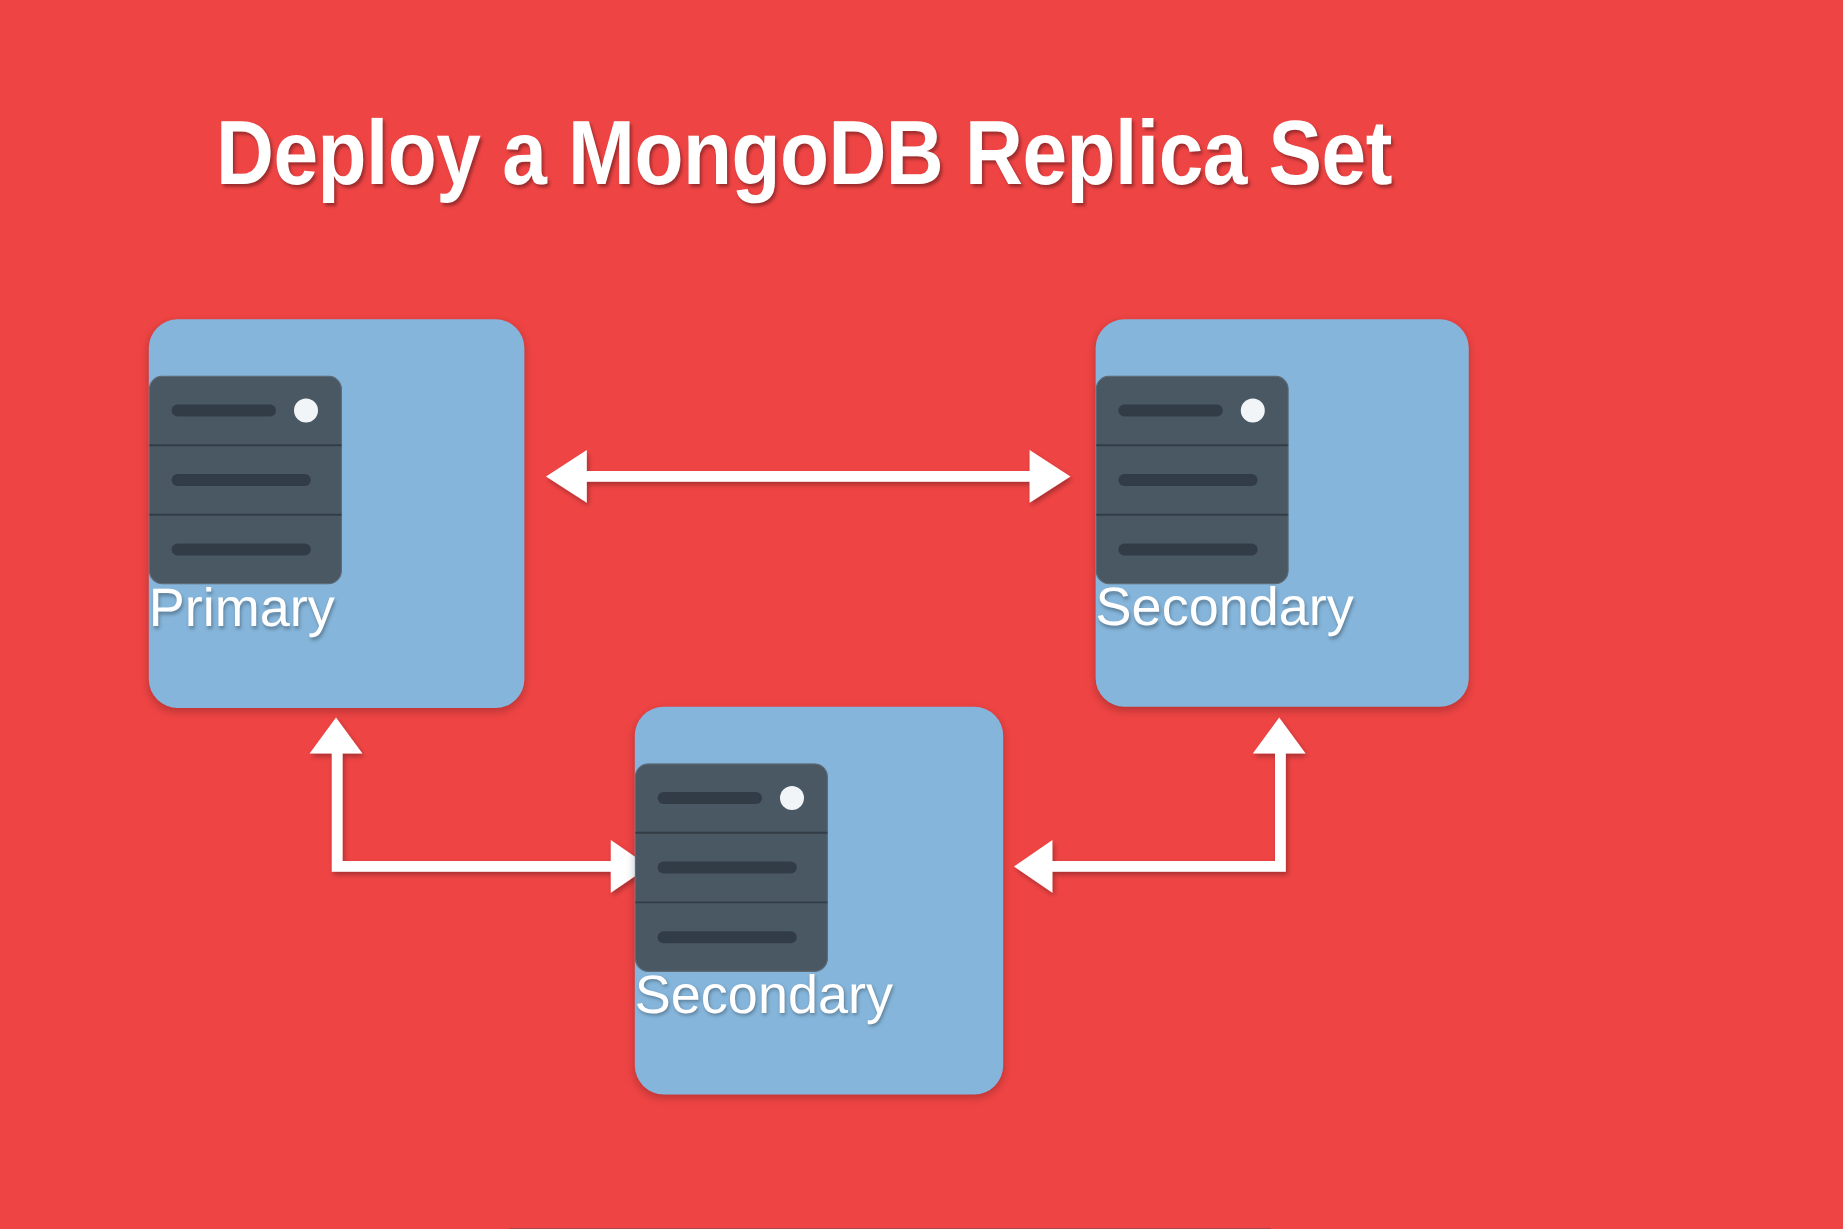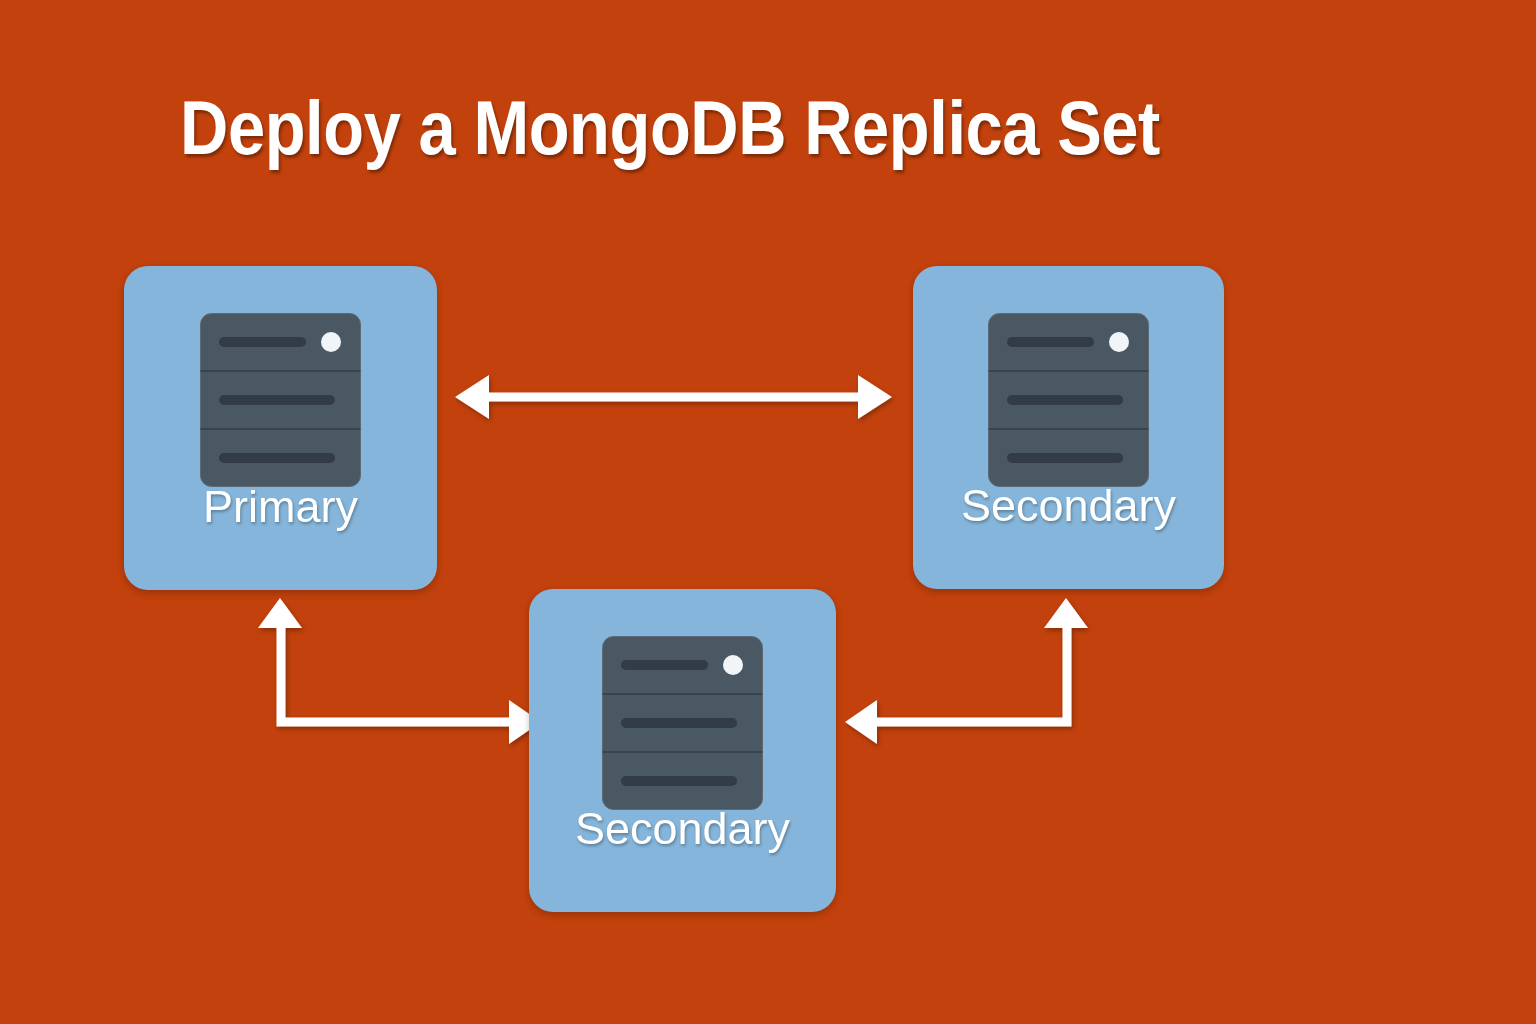--- a/index.html
+++ b/index.html
@@ -4,21 +4,21 @@
 <style>
   html, body {
     margin: 0;
     padding: 0;
     background: #3c424a;
   }
   #stage {
     position: relative;
     width: 1536px;
     height: 1024px;
-    background: #c2410c;
+    background: #ef4444;
     overflow: hidden;
     font-family: "Liberation Sans", sans-serif;
   }
 
   
   .title {
     position: absolute;
     left: 0;
     top: 84px;
     width: 1340px;
@@ -35,21 +35,21 @@
   }
 
   
   .node {
     position: absolute;
     background: #85b5da;
     border-radius: 24px;
     box-shadow: 0 3px 7px rgba(0,0,0,0.22);
     display: flex;
     flex-direction: column;
-    align-items: center;
+    align-items: flex-start;
   }
   .node-primary   { left: 124px; top: 266px; width: 313px; height: 324px; }
   .node-secondary-right { left: 913px; top: 266px; width: 311px; height: 323px; }
   .node-secondary-bottom { left: 529px; top: 589px; width: 307px; height: 323px; }
 
   .node-label {
     color: #ffffff;
     font-size: 45px;
     font-weight: normal;
     text-shadow: 1px 2px 3px rgba(0,0,0,0.30);

